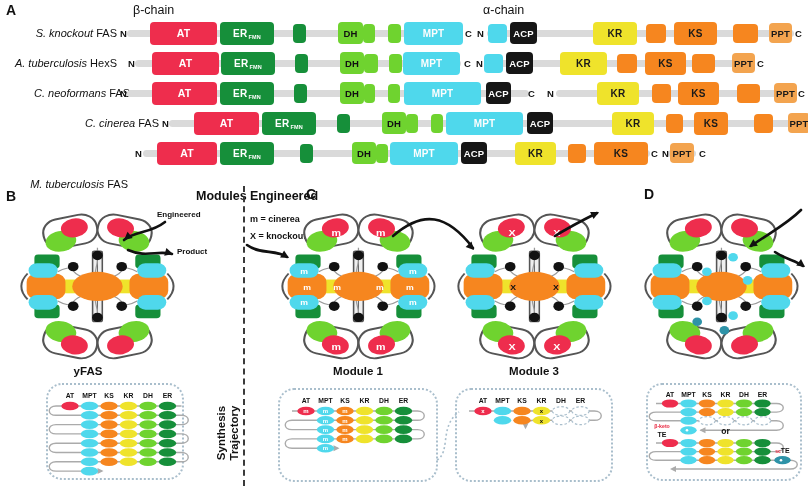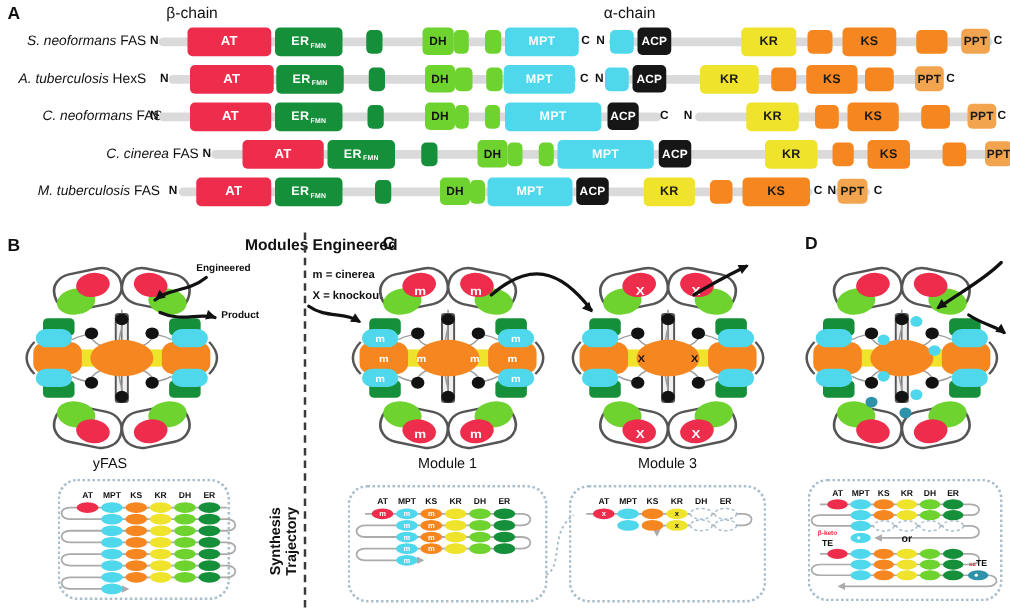--- a/index.html
+++ b/index.html
@@ -2,21 +2,21 @@
 <html><head>
 <meta charset="utf-8">
 <style>
   html,body{margin:0;padding:0;background:#fff}
   #fig{position:relative;width:808px;height:490px;background:#fff;overflow:hidden;
        font-family:"Liberation Sans",sans-serif;color:#111}
   .plabel{position:absolute;font-weight:bold;font-size:14px}
   .chainlabel{position:absolute;font-size:12.5px}
   .mode{position:absolute;font-size:12.5px;font-weight:bold}
   .legend{position:absolute;font-size:9px;font-weight:bold}
-  .mlabel{position:absolute;font-size:11.5px;font-weight:normal;text-align:center}
+  .mlabel{position:absolute;font-size:11.5px;font-weight:bold;text-align:center}
   .sublabel{position:absolute;font-size:8px;font-weight:bold}
   .arow{position:absolute;left:0;width:808px;height:30px}
   .org{position:absolute;left:0;top:50%;transform:translateY(-50%);font-size:11px;
        text-align:right;white-space:nowrap}
   .trackbar{position:absolute;top:11.5px;height:7px;background:#DADADA;border-radius:3.5px}
   .term{position:absolute;top:50%;transform:translateY(-50%);font-size:9.5px;font-weight:bold}
   .blk{position:absolute;border-radius:4px;display:flex;align-items:center;justify-content:center;
        font-weight:bold;box-sizing:border-box;letter-spacing:.2px}
   .blk .sub{font-size:5.5px;font-weight:bold;margin-left:1px;margin-top:7px}
   .tex{background-image:radial-gradient(rgba(255,255,255,0.42) 0.7px,transparent 0.9px);
@@ -31,21 +31,21 @@
 </head>
 <body>
 
 <div id="fig">
 
   <div class="plabel" style="left:6px;top:2px">A</div>
   <div class="chainlabel" style="left:133px;top:3px">β-chain</div>
   <div class="chainlabel" style="left:483px;top:3px">α-chain</div>
   <div id="rowsA">
       <div class="arow" style="top: 18px;">
-        <div class="org" style="width: 117px;"><i>S. neoformans</i> FAS</div>
+        <div class="org" style="width: 117px;"><i>S. knockout</i> FAS</div>
         <div class="trackbar" style="left: 127px; width: 336px;"></div>
         <div class="trackbar" style="left: 487px; width: 307px;"></div>
         <div class="term" style="left: 120px;">N</div>
         <div class="blk tex" style="left: 150px; width: 67px; height: 23px; top: 3.5px; background: rgb(238, 45, 77); color: rgb(255, 255, 255); font-size: 10.5px;">
           <span>AT</span>
         </div>
         <div class="blk tex" style="left: 220px; width: 54px; height: 23px; top: 3.5px; background: rgb(22, 143, 58); color: rgb(255, 255, 255); font-size: 10px;">
           <span>ER</span>
           <span class="sub">FMN</span>
         </div>
@@ -186,21 +186,21 @@
         <div class="blk tex" style="left: 652px; width: 34px; height: 23px; top: 3.5px; background: rgb(246, 134, 31); color: rgb(26, 26, 26); font-size: 10px;">
           <span>KS</span>
         </div>
         <div class="blk tex" style="left: 712px; width: 19px; height: 19px; top: 5.5px; background: rgb(246, 134, 31);"></div>
         <div class="blk tex" style="left: 746px; width: 22px; height: 20px; top: 5px; background: rgb(243, 164, 79); color: rgb(26, 26, 26); font-size: 9.5px;">
           <span>PPT</span>
         </div>
         <div class="term" style="left: 775px;">C</div>
       </div>
       <div class="arow" style="top: 138px;">
-        <div class="org" style="width: 128px;"><i>M. tuberculosis</i> FAS</div>
+        <div class="org" style="width: 128px; margin-top: 31px;"><i>M. tuberculosis</i> FAS</div>
         <div class="trackbar" style="left: 143px; width: 507px;"></div>
         <div class="trackbar" style="left: 668px; width: 28px;"></div>
         <div class="term" style="left: 135px;">N</div>
         <div class="blk tex" style="left: 157px; width: 60px; height: 23px; top: 3.5px; background: rgb(238, 45, 77); color: rgb(255, 255, 255); font-size: 10.5px;">
           <span>AT</span>
         </div>
         <div class="blk tex" style="left: 220px; width: 54px; height: 23px; top: 3.5px; background: rgb(22, 143, 58); color: rgb(255, 255, 255); font-size: 10px;">
           <span>ER</span>
           <span class="sub">FMN</span>
         </div>

